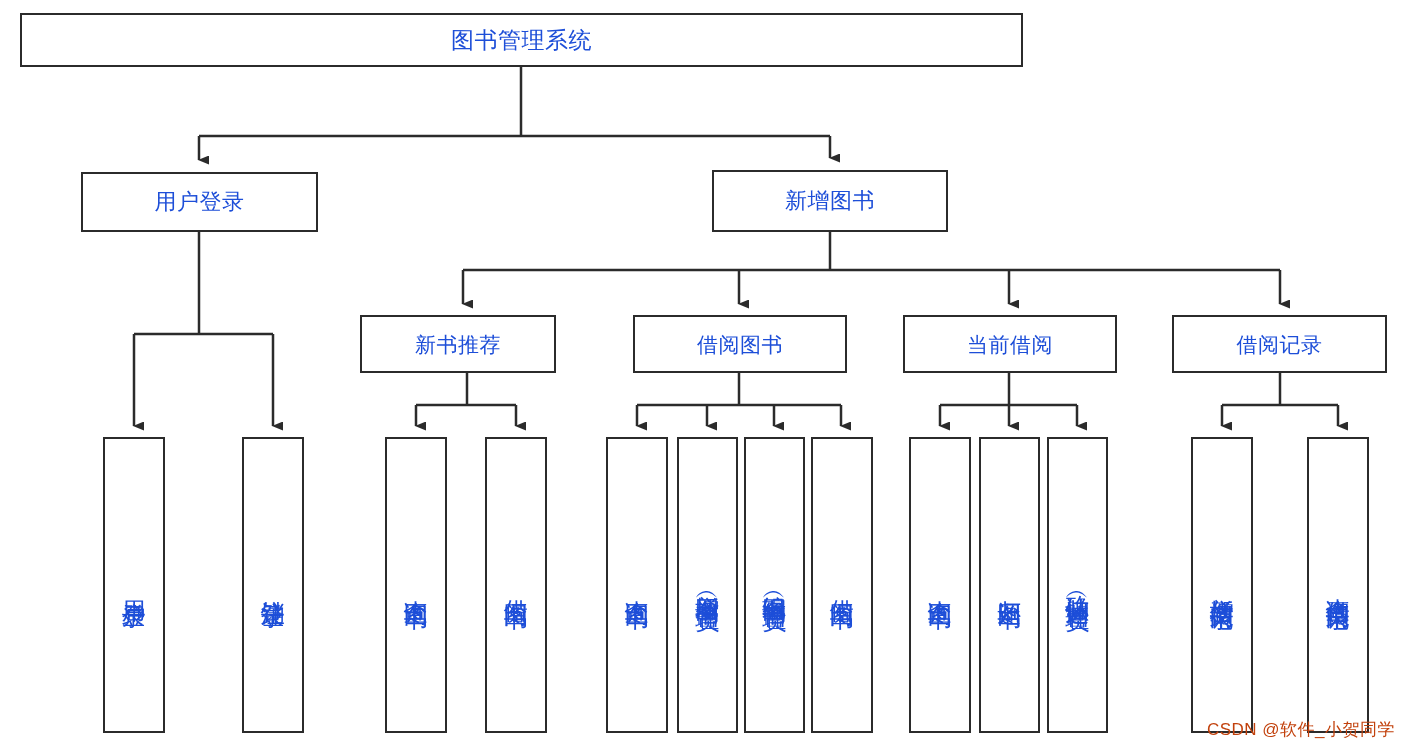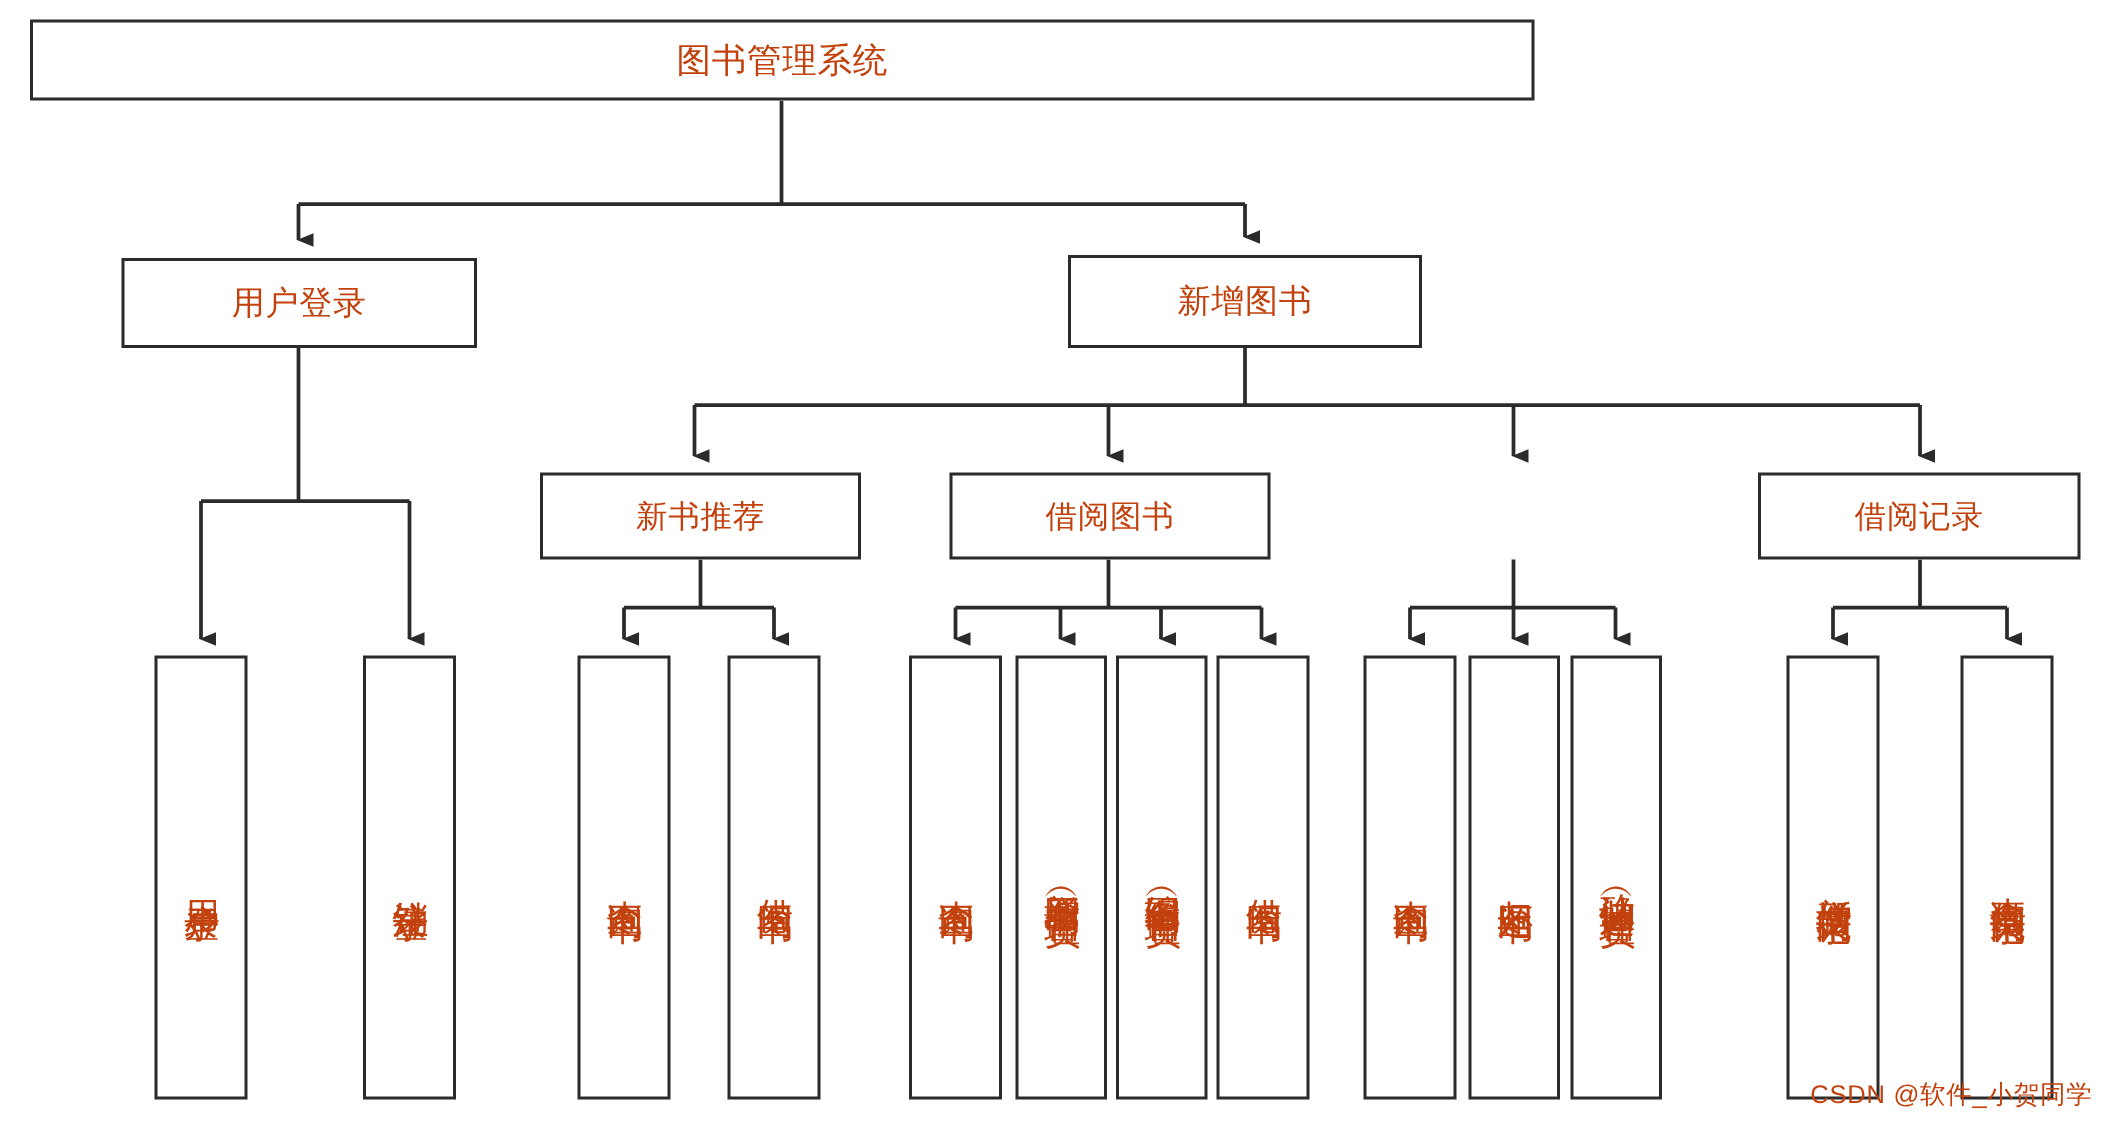--- a/index.html
+++ b/index.html
@@ -26,21 +26,21 @@
     pointer-events: none;
   }
   .node {
     position: absolute;
     box-sizing: border-box;
     border: 2.5px solid #2b2b2b;
     background: #ffffff;
     display: flex;
     align-items: center;
     justify-content: center;
-    color: #c2410c;
+    color: #1d4ed8;
   }
   .node .label {
     display: block;
     text-align: center;
     line-height: 1.0;
     letter-spacing: 0.5px;
   }
   .node-root .label { font-size: 23px; }
   .node-l2 .label   { font-size: 22px; }
   .node-l3 .label   { font-size: 21px; }
@@ -128,25 +128,28 @@
     <span class="label">图书管理系统</span>
   </div>
 
   <div class="node node-l2" style="left:81px; top:172px; width:237px; height:60px;">
     <span class="label">用户登录</span>
   </div>
   <div class="node node-l2" style="left:712px; top:170px; width:236px; height:62px;">
     <span class="label">新增图书</span>
   </div>
 
-  <div class="node node-l3" style="left:360px; top:315px; width:214px; height:58px;">
+  <div class="node node-l3" style="left:360px; top:315px; width:196px; height:58px;">
     <span class="label">新书推荐</span>
   </div>
   <div class="node node-l3" style="left:633px; top:315px; width:214px; height:58px;">
     <span class="label">借阅图书</span>
+  </div>
+  <div class="node node-l3" style="left:903px; top:315px; width:214px; height:58px;">
+    <span class="label">当前借阅</span>
   </div>
   <div class="node node-l3" style="left:1172px; top:315px; width:215px; height:58px;">
     <span class="label">借阅记录</span>
   </div>
 
   <div class="node node-leaf" style="left:103px; top:437px; width:62px; height:296px;">
     <span class="label">用户登录</span>
   </div>
   <div class="node node-leaf" style="left:242px; top:437px; width:62px; height:296px;">
     <span class="label">注销登录</span>

